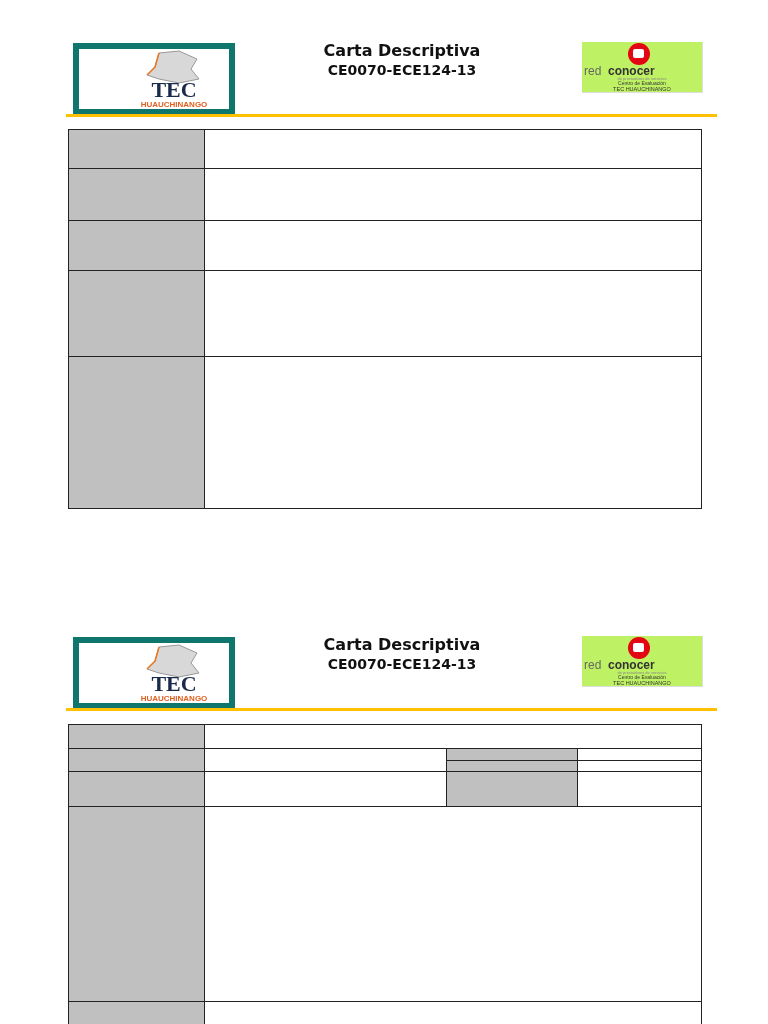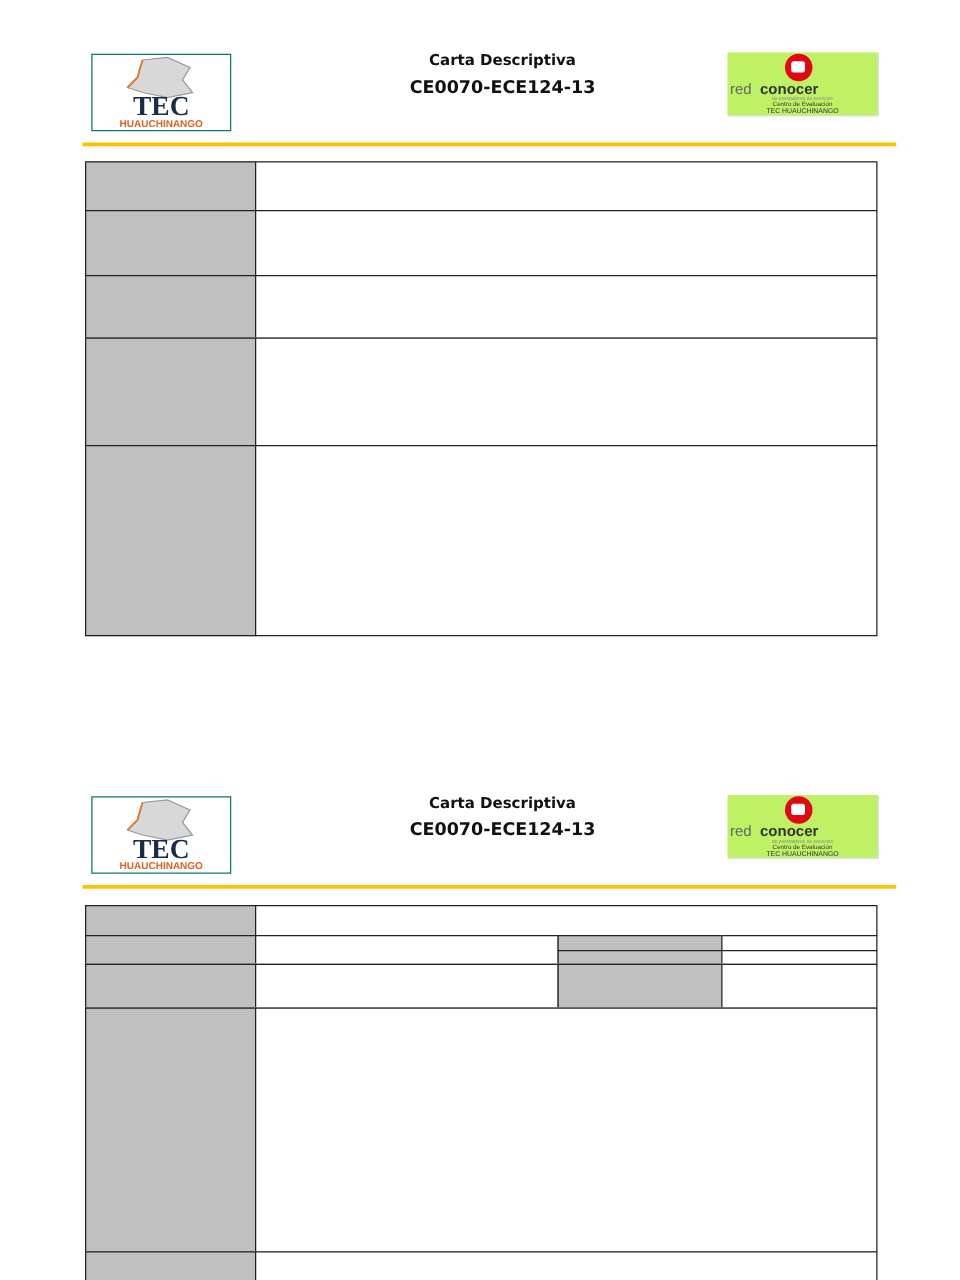--- a/index.html
+++ b/index.html
@@ -1,21 +1,21 @@
 <!DOCTYPE html>
 <html><head>
 <meta charset="utf-8">
 <style>
   html,body{margin:0;padding:0;background:#fff;}
   body{width:768px;height:1024px;position:relative;overflow:hidden;font-family:"Liberation Sans",sans-serif;}
   .abs{position:absolute;}
-  .title{font-family:"DejaVu Sans",sans-serif;font-weight:bold;font-size:12px;color:#111;text-align:center;width:200px;}
+  .title{font-family:"DejaVu Sans",sans-serif;font-weight:bold;font-size:16px;color:#111;text-align:center;width:200px;}
   .code{font-family:"DejaVu Sans",sans-serif;font-weight:bold;font-size:14px;color:#111;text-align:center;width:200px;}
   .rule{height:3px;background:#ffc000;}
-  .logo-tec{width:110px;height:60px;border:1px solid #0f766e;background:#fff;overflow:hidden;}
+  .logo-tec{width:110px;height:60px;border:6px solid #0f766e;background:#fff;overflow:hidden;padding-left:40px;}
   .logo-red{width:120px;height:50px;border-right:1px solid #ddd;border-bottom:1px solid #ddd;background:#bef264;overflow:hidden;}
   .cell{position:absolute;box-sizing:border-box;border:1px solid #222;}
   .g{background:#c0c0c0;}
   .w{background:#fff;}
 </style>
 </head>
 <body>
 
 <div class="abs logo-tec" style="left:73px;top:43px;">
   <svg width="110" height="60" viewBox="0 0 110 60">

